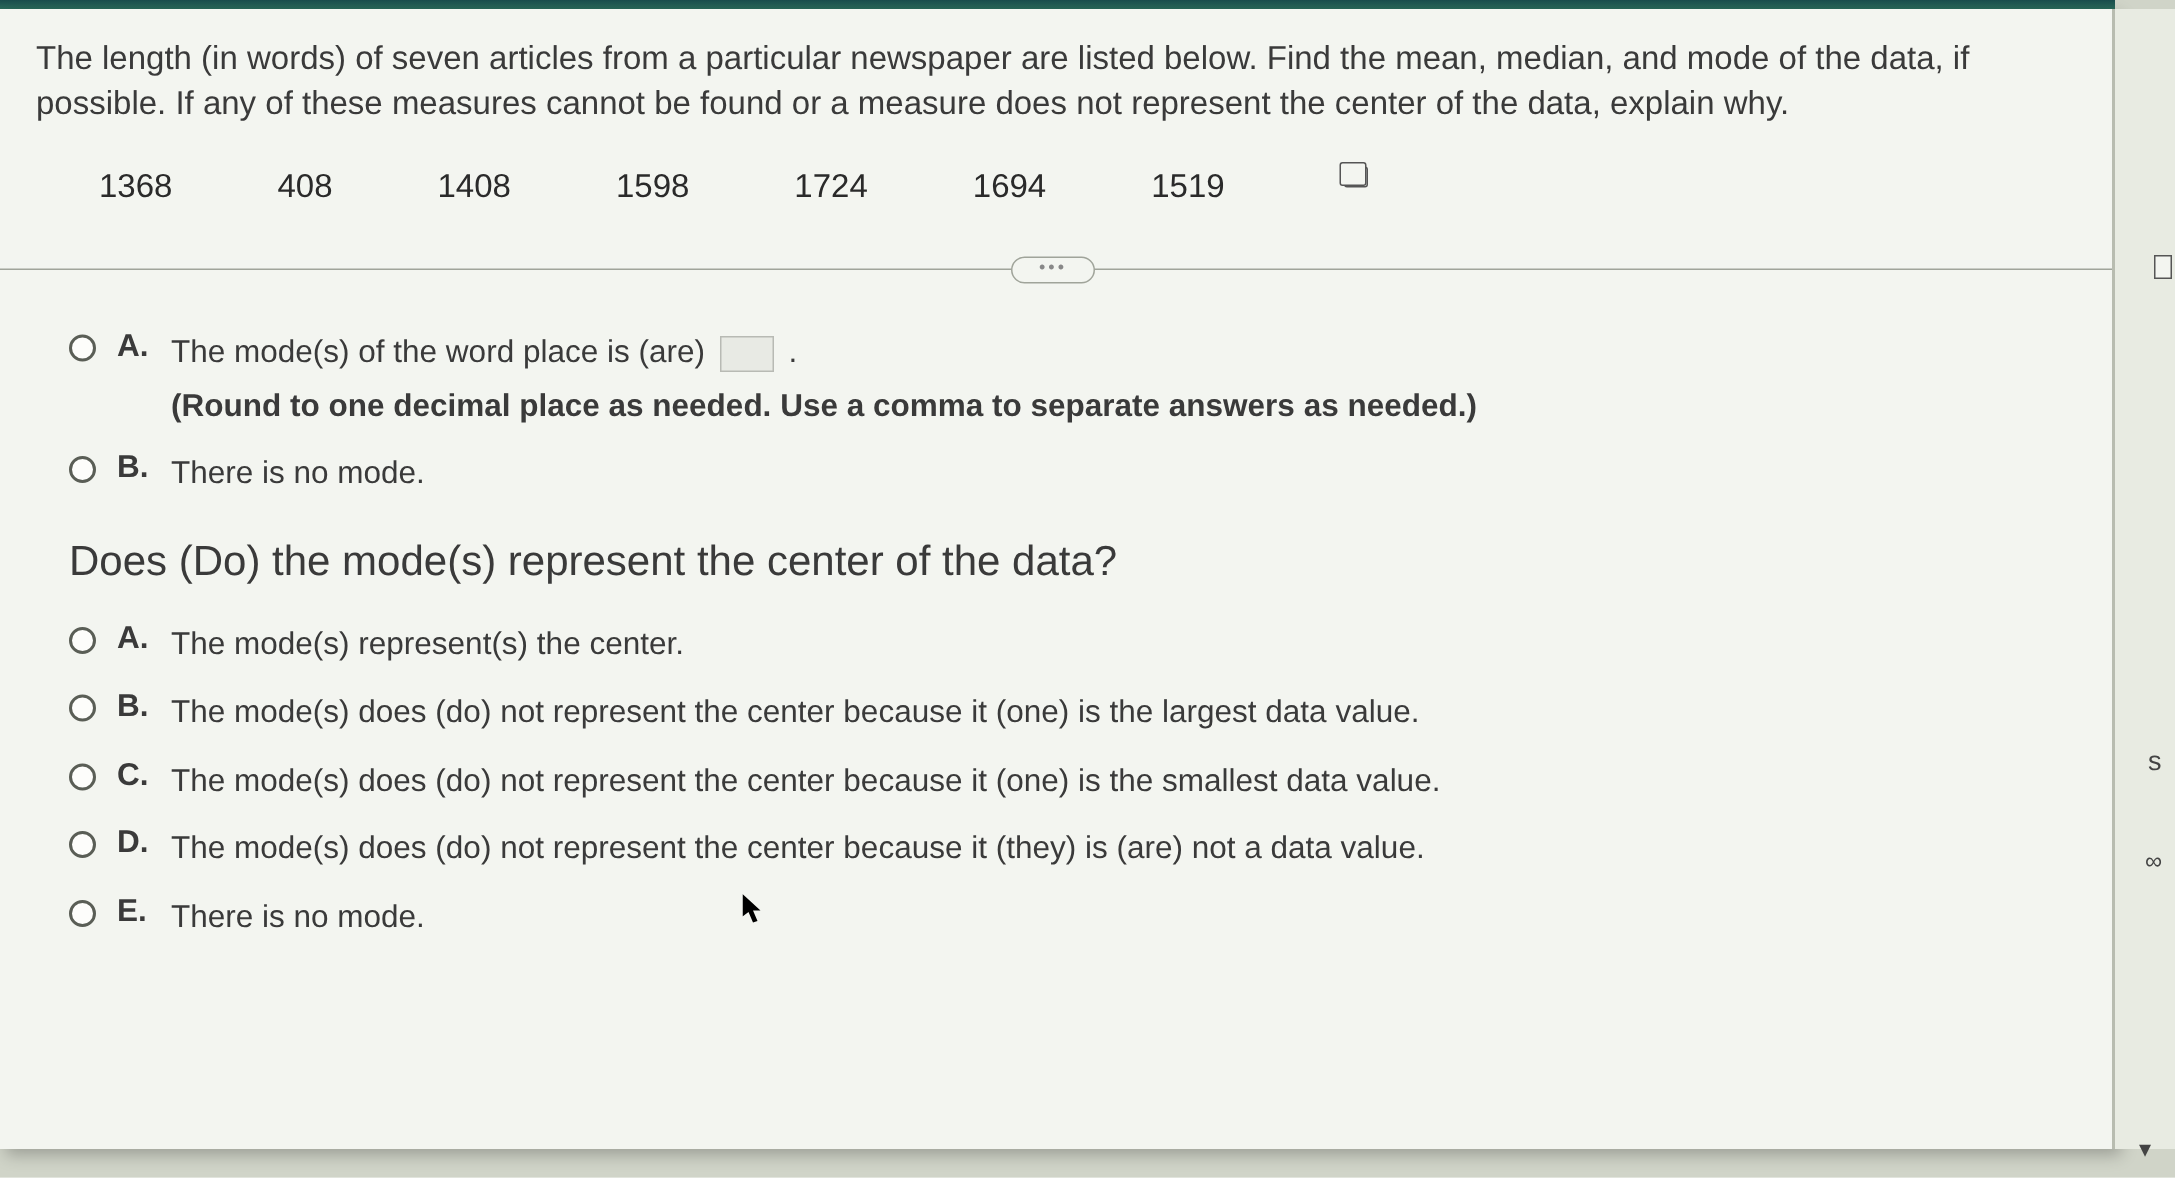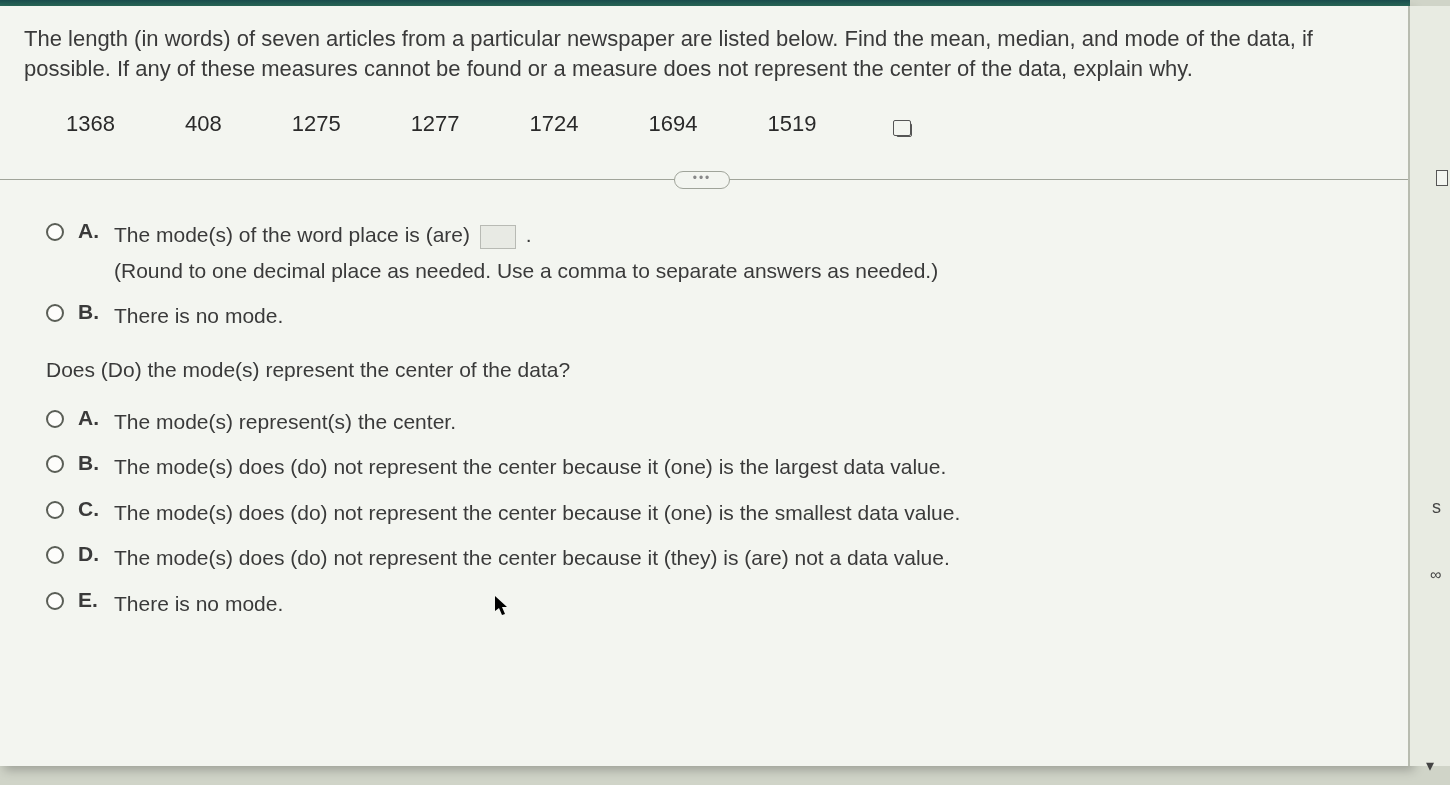--- a/index.html
+++ b/index.html
@@ -31,21 +31,21 @@
     font-size: 22px;
     color: #3a3a3a;
     line-height: 1.35;
     margin-bottom: 28px;
   }
   .data-row {
     font-size: 22px;
     color: #2a2a2a;
     padding-left: 42px;
     display: flex;
-    align-items: flex-end;
+    align-items: flex-start;
     margin-bottom: 34px;
   }
   .data-val { margin-right: 70px; }
   .data-val:last-of-type { margin-right: 40px; }
   .copy-icon {
     display: inline-flex;
     width: 16px; height: 14px;
     border: 1.5px solid #555;
     border-radius: 2px;
     position: relative;
@@ -110,23 +110,23 @@
   }
   .choice-body { flex: 1; line-height: 1.5; }
   .inline-input {
     display: inline-block;
     width: 36px; height: 24px;
     background: #e8eae4;
     border: 1px solid #b8bab4;
     vertical-align: middle;
     margin: 0 4px;
   }
-  .hint { display: block; margin-top: 4px; }
+  .hint { display: block; margin-top: 4px; font-weight: bold; }
   .sub-question {
-    font-size: 21px;
+    font-size: 28px;
     color: #3a3a3a;
     margin: 26px 0 24px 22px;
   }
   .cursor-arrow {
     position: absolute;
     left: 495px; top: 590px;
     width: 14px; height: 20px;
     pointer-events: none;
     z-index: 50;
   }
@@ -164,22 +164,22 @@
 
 <div class="top-bar"></div>
 
 <div class="page">
 
   <div class="question-text">The length (in words) of seven articles from a particular newspaper are listed below. Find the mean, median, and mode of the data, if possible. If any of these measures cannot be found or a measure does not represent the center of the data, explain why.</div>
 
   <div class="data-row">
     <span class="data-val">1368</span>
     <span class="data-val">408</span>
-    <span class="data-val">1275</span>
-    <span class="data-val">1277</span>
+    <span class="data-val">1408</span>
+    <span class="data-val">1598</span>
     <span class="data-val">1724</span>
     <span class="data-val">1694</span>
     <span class="data-val">1519</span>
     <span class="copy-icon"></span>
   </div>
 
   <div class="divider-wrap">
     <div class="divider"></div>
     <div class="dots-pill">•••</div>
   </div>

